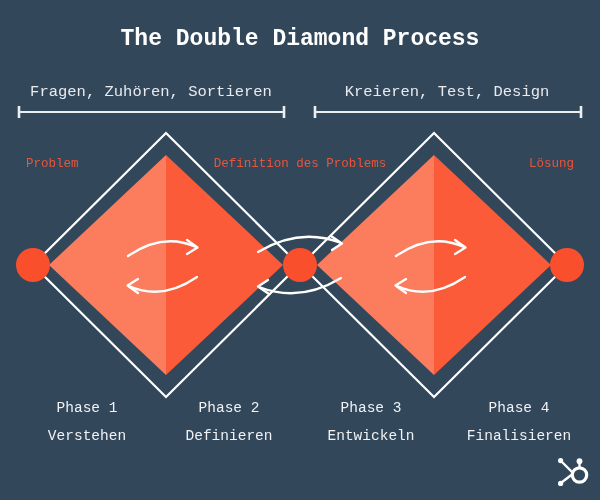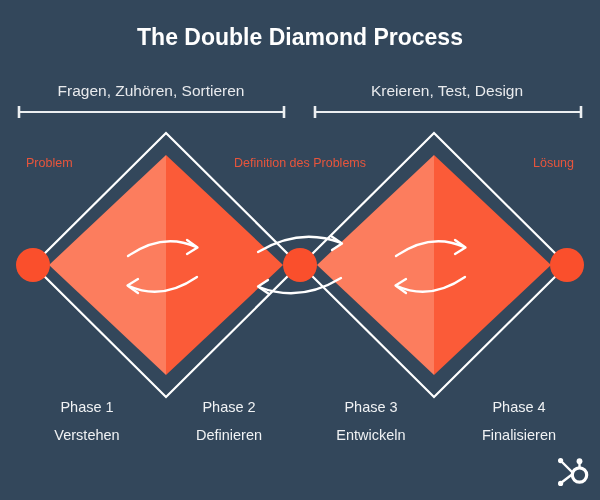--- a/index.html
+++ b/index.html
@@ -13,20 +13,21 @@
     font-family: "Liberation Sans", sans-serif;
     overflow: hidden;
     position: relative;
   }
   #canvas-root {
     position: absolute;
     left: 0;
     top: 0;
     width: 600px;
     height: 500px;
+    font-family: Liberation Mono, monospace;
   }
   svg.stage {
     position: absolute;
     left: 0;
     top: 0;
     width: 600px;
     height: 500px;
     display: block;
   }
   .txt-title {

